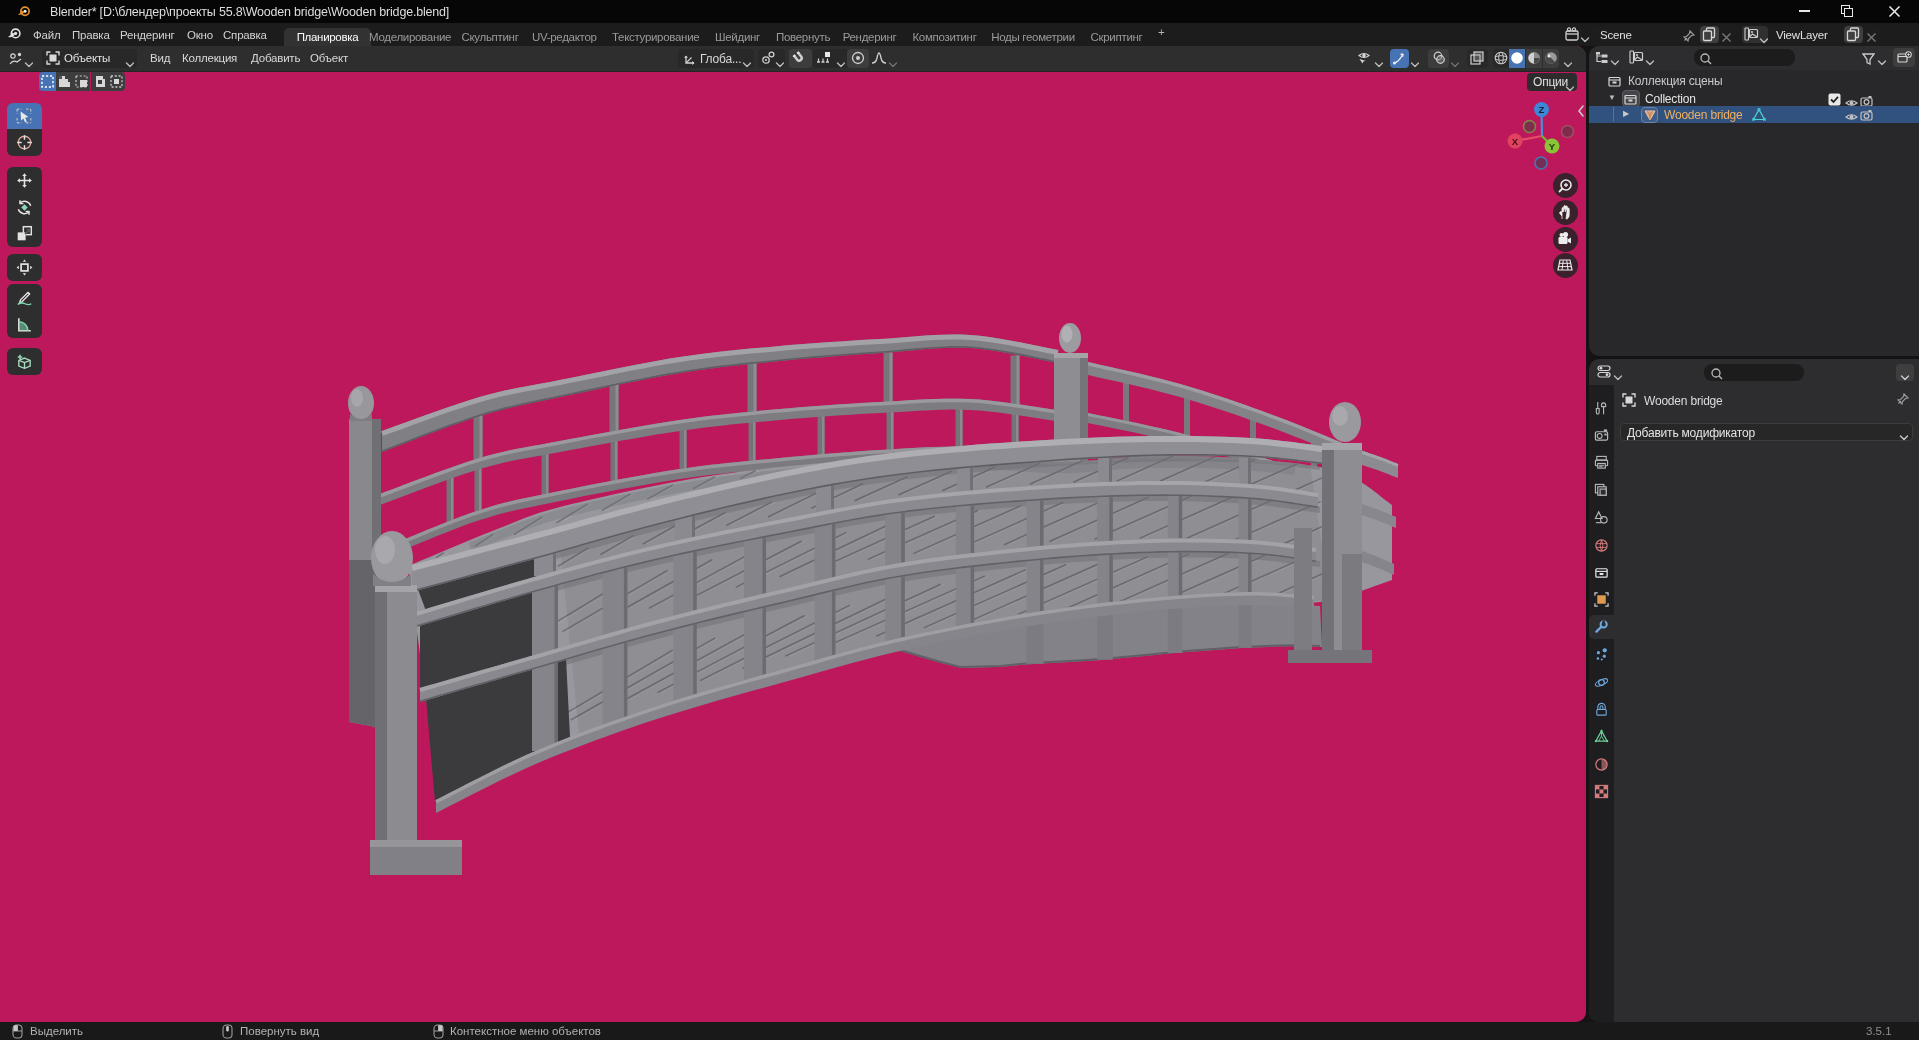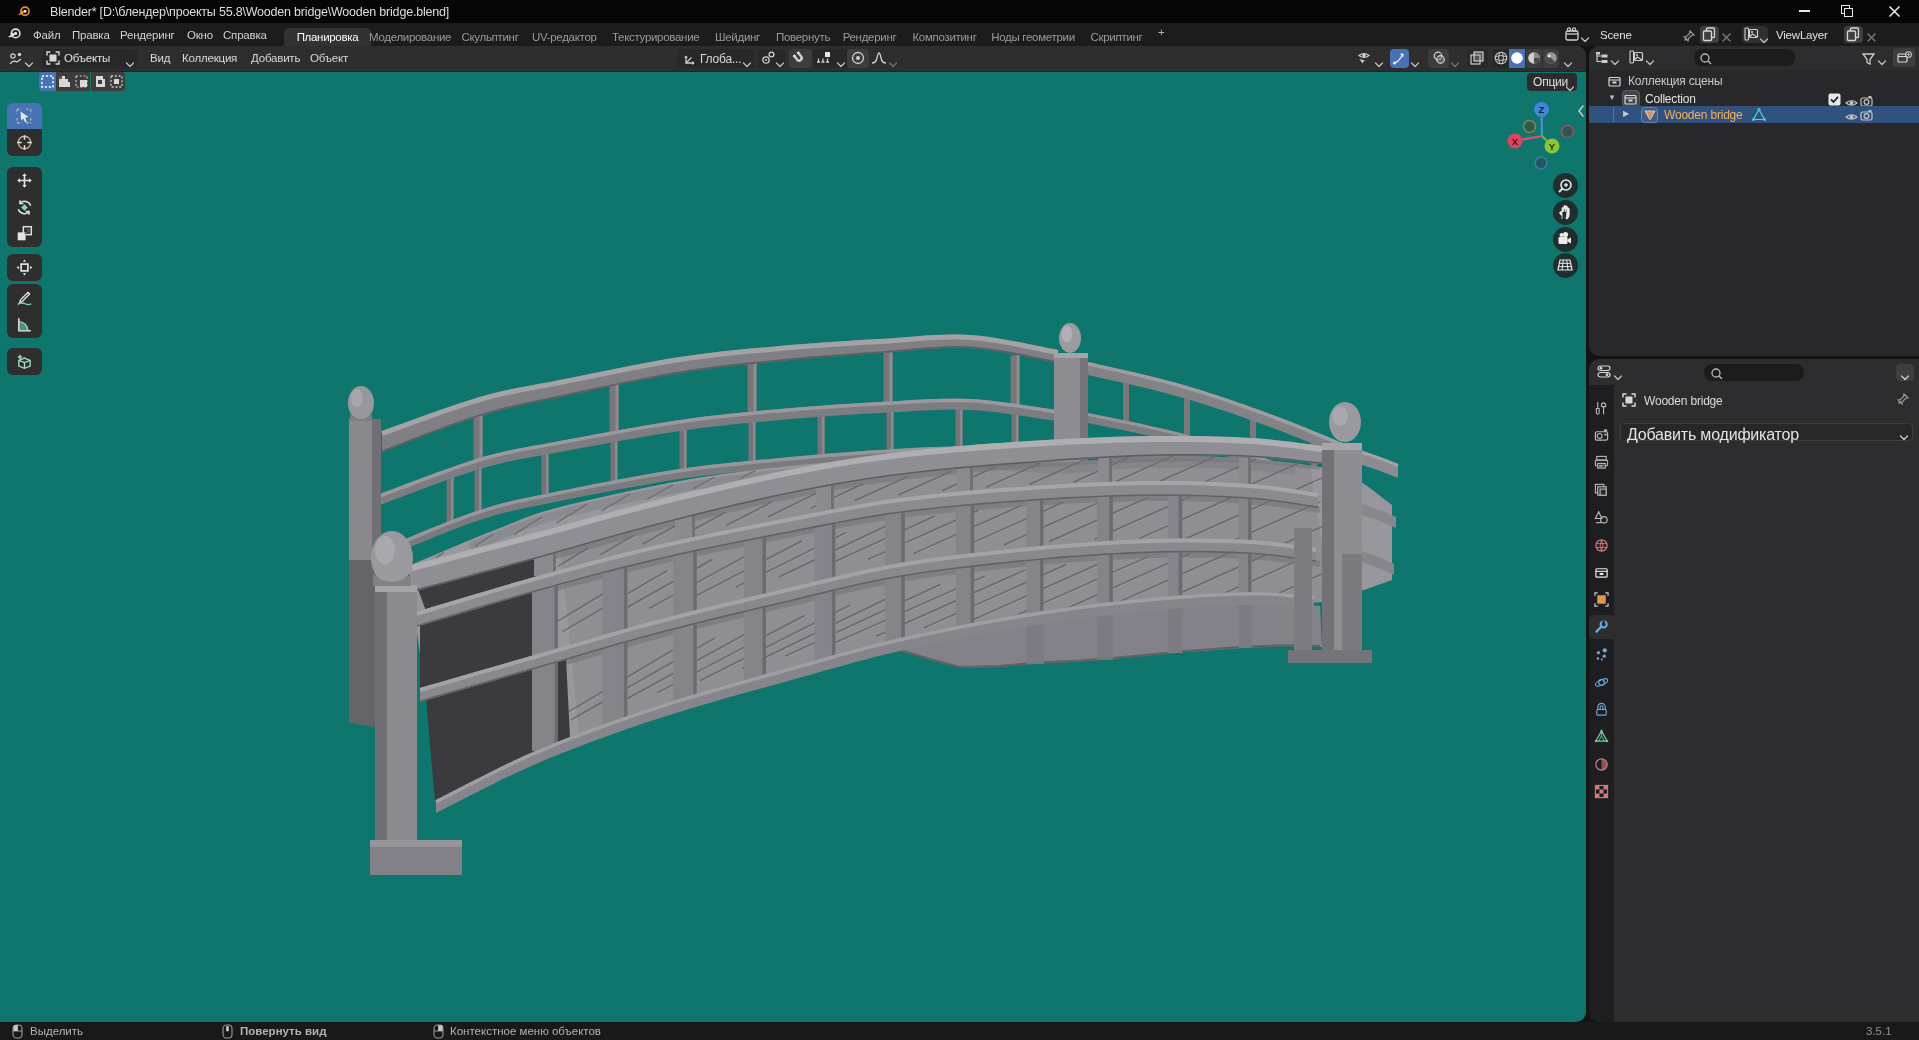--- a/index.html
+++ b/index.html
@@ -3,21 +3,21 @@
 * { margin:0; padding:0; box-sizing:border-box; }
 html,body { width:1919px; height:1040px; overflow:hidden; background:#131313;
   font-family:"Liberation Sans", sans-serif; -webkit-font-smoothing:antialiased; }
 .abs { position:absolute; }
 #titlebar { position:absolute; left:0; top:0; width:1919px; height:23px; background:#060606; }
 #titlebar .title { position:absolute; left:50px; top:4.5px; font-size:12.5px; color:#dedede; letter-spacing:-0.2px; }
 #topbar { position:absolute; left:0; top:23px; width:1919px; height:23px; background:#1c1c1c; }
 .menu { position:absolute; top:6px; font-size:11.5px; color:#d2d2d2; white-space:nowrap; letter-spacing:-0.2px; }
 .wstab { position:absolute; top:6px; height:17px; line-height:17px; font-size:11.5px; color:#9a9a9a; white-space:nowrap; text-align:center; letter-spacing:-0.3px; }
 .wstab.active { top:5px; height:18px; line-height:18px; background:#323232; color:#fdfdfd; border-radius:5px 5px 0 0; }
-#viewport { position:absolute; left:0; top:46px; width:1586px; height:976px; background:#0f766e; border-radius:0 10px 10px 0; overflow:hidden; }
+#viewport { position:absolute; left:0; top:46px; width:1586px; height:976px; background:#be185d; border-radius:0 10px 10px 0; overflow:hidden; }
 #vph { position:absolute; left:0; top:0; width:1586px; height:25px; background:#2e2e2e; box-shadow:0 1px 0 #252525; }
 .vt { position:absolute; top:6px; font-size:11.5px; color:#d8d8d8; white-space:nowrap; letter-spacing:-0.2px; }
 #statusbar { position:absolute; left:0; top:1022px; width:1919px; height:18px; background:#191919; }
 .sbt { position:absolute; font-size:11.5px; color:#b2b2b2; white-space:nowrap; }
 #rightgap { position:absolute; left:1586px; top:46px; width:3px; height:976px; background:#141414; }
 #outliner { position:absolute; left:1589px; top:46px; width:330px; height:310px; background:#28282b; border-radius:10px 0 0 10px; }
 #olhead { position:absolute; left:0; top:0; width:330px; height:24px; background:#2d2d30; border-radius:10px 0 0 0; }
 #props { position:absolute; left:1589px; top:359px; width:330px; height:663px; background:#2d2d30; border-radius:10px 0 0 10px; overflow:hidden; }
 #ptabs { position:absolute; left:0; top:26px; width:25px; height:637px; background:#1e1e21; }
 .btn { position:absolute; border-radius:4px; }
@@ -810,36 +810,36 @@
 <div class="abs" style="left:33px;top:34px;"><svg width="14" height="14" viewBox="0 0 14 14" style="">
         <rect x="3.5" y="3.5" width="7" height="7" fill="#d8d8d8"></rect>
         <path d="M1 4.5 L1 1 L4.5 1 M9.5 1 L13 1 L13 4.5 M13 9.5 L13 13 L9.5 13 M4.5 13 L1 13 L1 9.5" stroke="#d8d8d8" stroke-width="1.4" fill="none"></path>
       </svg></div>
 <div class="abs" style="left:55px;top:35px;font-size:12px;color:#dcdcdc;letter-spacing:-0.2px;">Wooden bridge</div>
 <div class="abs" style="left:308px;top:33px;"><svg width="13" height="13" viewBox="0 0 13 13" style="">
         <path d="M7 1 L11 5 L8.5 5.5 L5.5 8.5 L5 11 L1 7 L3.5 6.5 L6.5 3.5 Z" fill="none" stroke="#999" stroke-width="1.2"></path>
         <path d="M4 8 L1.5 10.5" stroke="#999" stroke-width="1.2"></path>
       </svg></div>
 <div class="abs" style="left:31px;top:64px;width:293px;height:18px;background:#272727;border:1px solid #3c3c3c;border-radius:4px;"></div>
-<div class="abs" style="left:38px;top:67px;font-size:16px;color:#e4e4e4;letter-spacing:-0.2px;">Добавить модификатор</div>
+<div class="abs" style="left:38px;top:67px;font-size:12px;color:#e4e4e4;letter-spacing:-0.2px;">Добавить модификатор</div>
 <div class="abs" style="left:310px;top:69px;"><svg width="9" height="9" viewBox="0 0 9 9" style="">
         <path d="M1.5 3 L5 6.5 L8.5 3" stroke="#cccccc" stroke-width="1.4" fill="none" stroke-linecap="round" stroke-linejoin="round"></path>
       </svg></div>
 </div>
 <div id="statusbar">
 <div class="abs" style="left:12px;top:2px;"><svg width="11" height="15" viewBox="0 0 11 15" style="">
         <rect x="1" y="1" width="9" height="13" rx="3.5" fill="none" stroke="#9a9a9a" stroke-width="1.1"></rect>
         <path d="M1 7 L10 7 M5.5 1 L5.5 7" stroke="#9a9a9a" stroke-width="1"></path>
         <path d="M1.5 2.5 Q1.5 1.2 3 1.2 L5.5 1.2 L5.5 7 L1.5 7 Z" fill="#c8c8c8"></path>
       </svg></div>
 <div class="sbt" style="left:30px;top:3px;">Выделить</div>
 <div class="abs" style="left:222px;top:2px;"><svg width="11" height="15" viewBox="0 0 11 15" style="">
         <rect x="1" y="1" width="9" height="13" rx="3.5" fill="none" stroke="#9a9a9a" stroke-width="1.1"></rect>
         <rect x="4.2" y="2" width="2.6" height="5.5" rx="1.3" fill="#c8c8c8"></rect>
       </svg></div>
-<div class="sbt" style="left:240px;top:3px;font-weight:bold;">Повернуть вид</div>
+<div class="sbt" style="left:240px;top:3px;">Повернуть вид</div>
 <div class="abs" style="left:433px;top:2px;"><svg width="11" height="15" viewBox="0 0 11 15" style="">
         <rect x="1" y="1" width="9" height="13" rx="3.5" fill="none" stroke="#9a9a9a" stroke-width="1.1"></rect>
         <path d="M1 7 L10 7 M5.5 1 L5.5 7" stroke="#9a9a9a" stroke-width="1"></path>
         <path d="M5.5 1.2 L8 1.2 Q9.5 1.2 9.5 2.5 L9.5 7 L5.5 7 Z" fill="#c8c8c8"></path>
       </svg></div>
 <div class="sbt" style="left:450px;top:3px;">Контекстное меню объектов</div>
 <div class="sbt" style="left:1866px;top:3px;color:#8f8f8f;">3.5.1</div>
 </div>
 </body></html>

